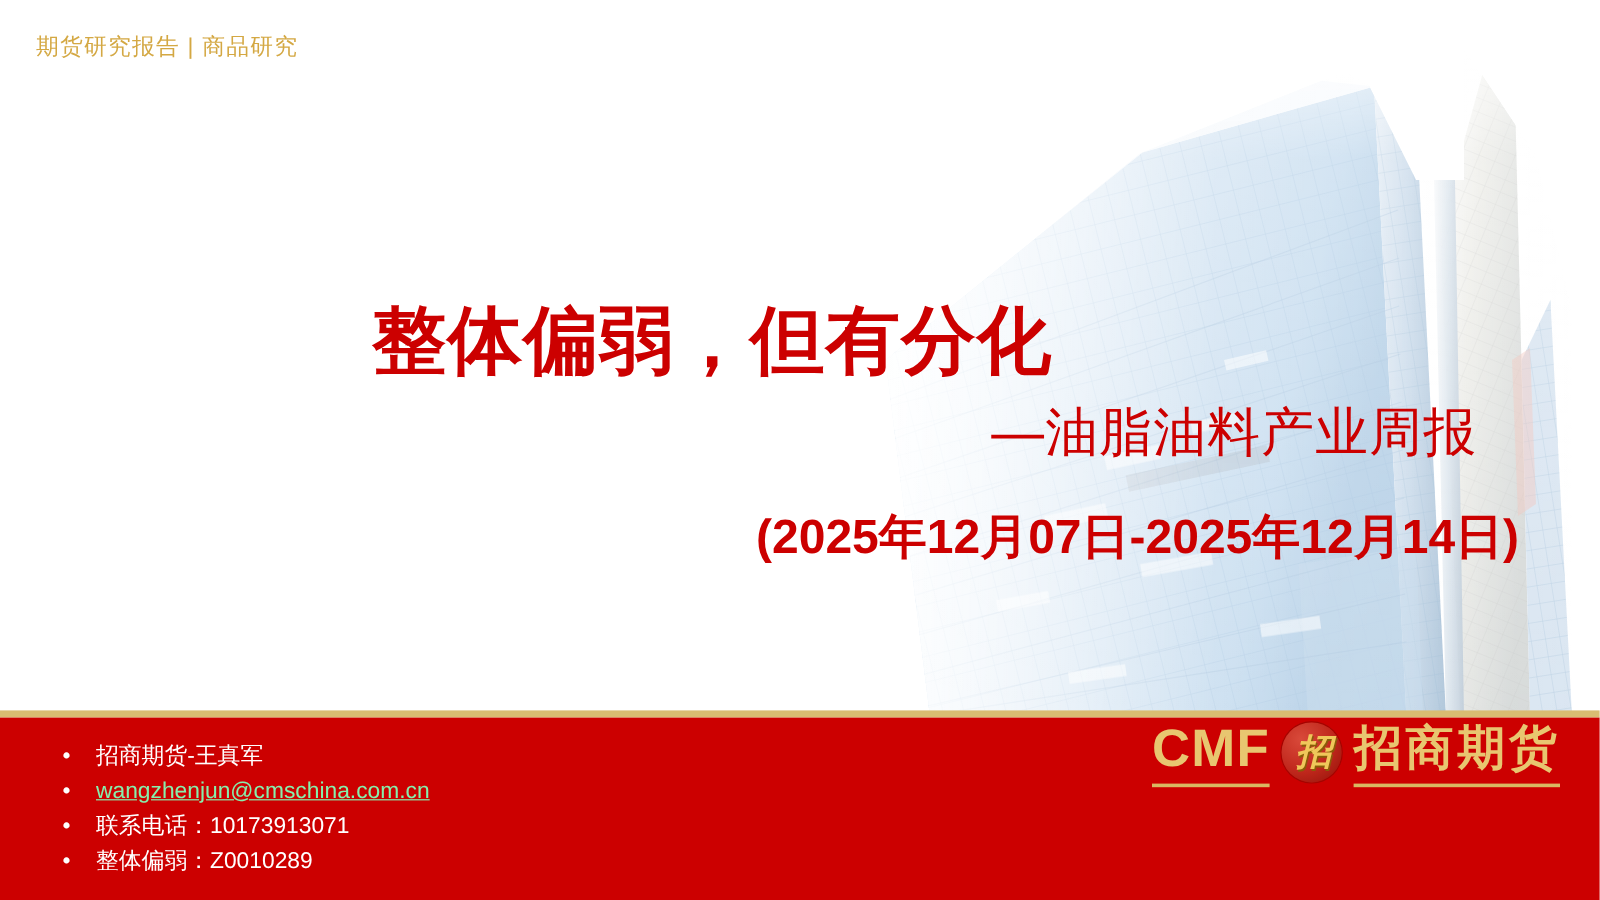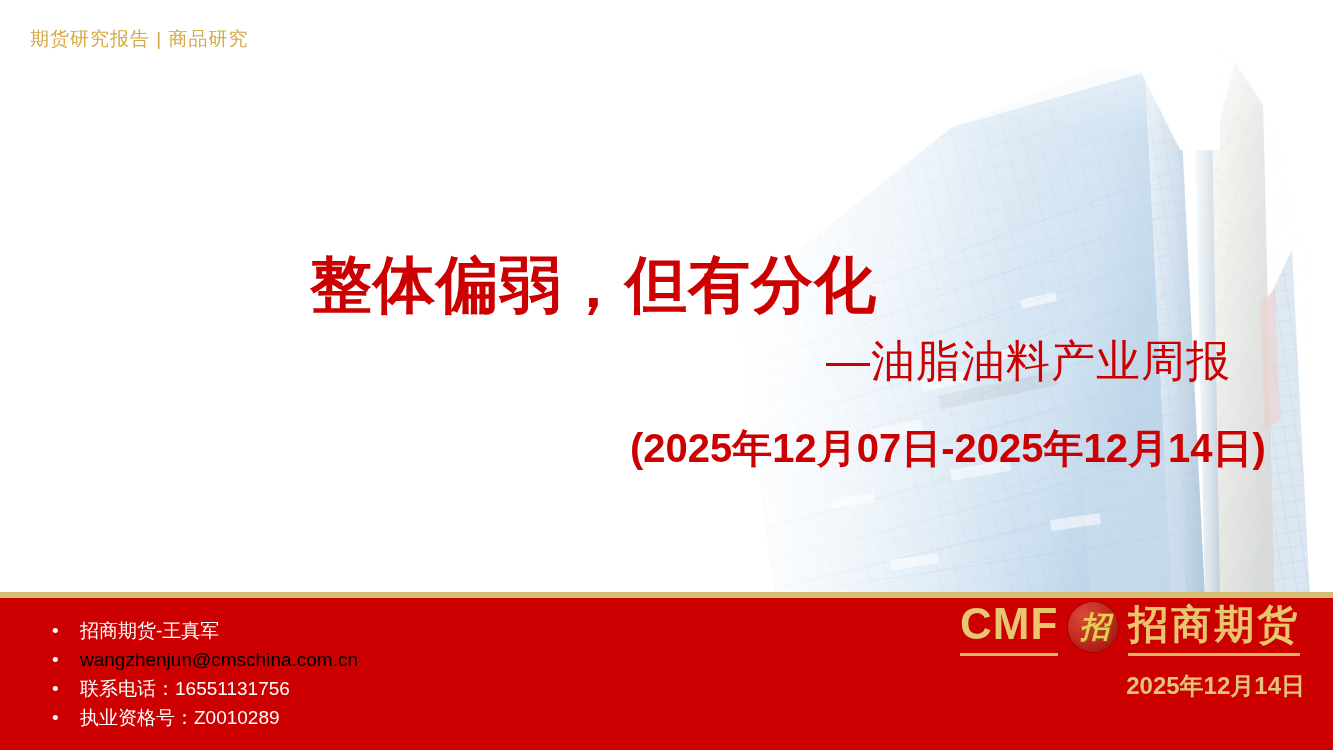--- a/index.html
+++ b/index.html
@@ -125,21 +125,22 @@
   }
   .contact-list li .bullet {
     position: absolute;
     left: 6px;
     top: 0;
     color: #ffffff;
     font-size: 19px;
   }
   .contact-list li a,
   .contact-list li .maillink {
-    color: #000000;
+    color: #86efac;
+    text-decoration: underline;
   }
 
   
   .brand {
     position: absolute;
     right: 28px;
     top: 0;
     width: 345px;
     height: 120px;
   }
@@ -349,34 +350,33 @@
       <li>
         <span class="bullet">•</span>
         <span>招商期货-王真军</span>
       </li>
       <li>
         <span class="bullet">•</span>
         <span class="maillink">wangzhenjun@cmschina.com.cn</span>
       </li>
       <li>
         <span class="bullet">•</span>
-        <span>联系电话：16551131756</span>
+        <span>联系电话：10173913071</span>
       </li>
       <li>
         <span class="bullet">•</span>
-        <span>执业资格号：Z0010289</span>
+        <span>整体偏弱：Z0010289</span>
       </li>
     </ul>
 
     <div class="brand">
       <div class="brand-row">
         <span class="brand-cmf">CMF</span>
         <span class="brand-mark">
           <span class="glyph">招</span>
         </span>
         <span class="brand-cn">招商期货</span>
       </div>
-      <div class="brand-date">2025年12月14日</div>
     </div>
 
   </div>
 
 </div>
 
 </body></html>

